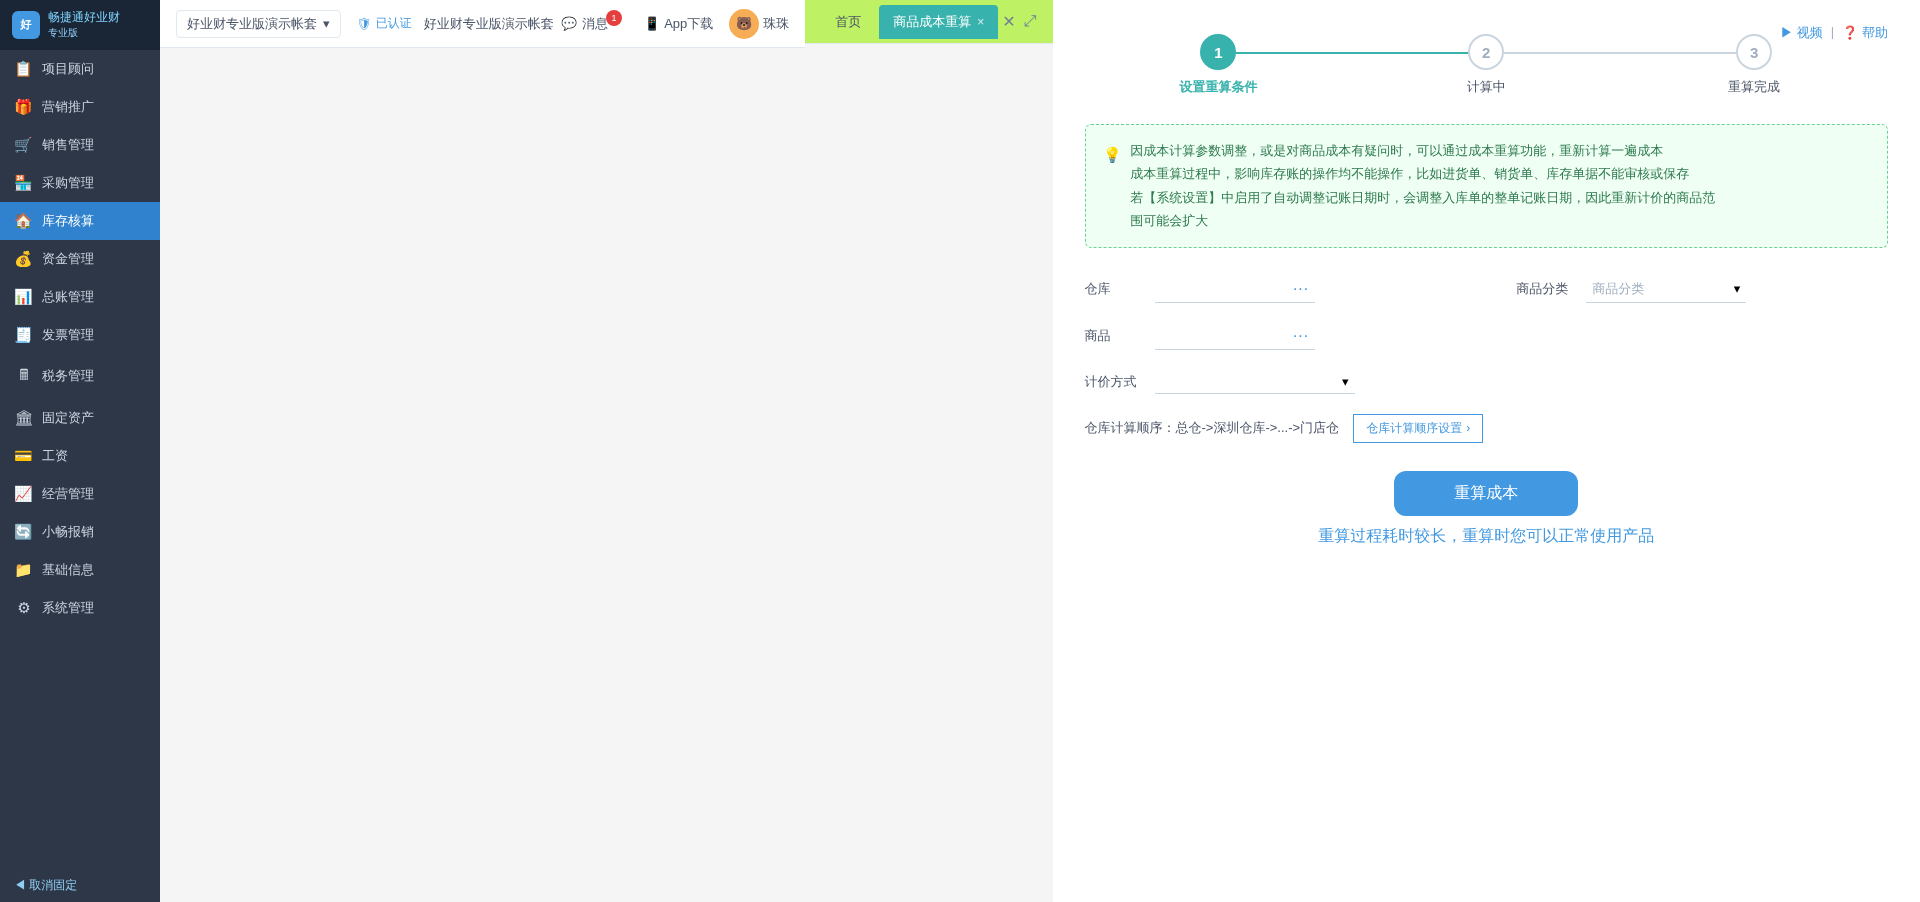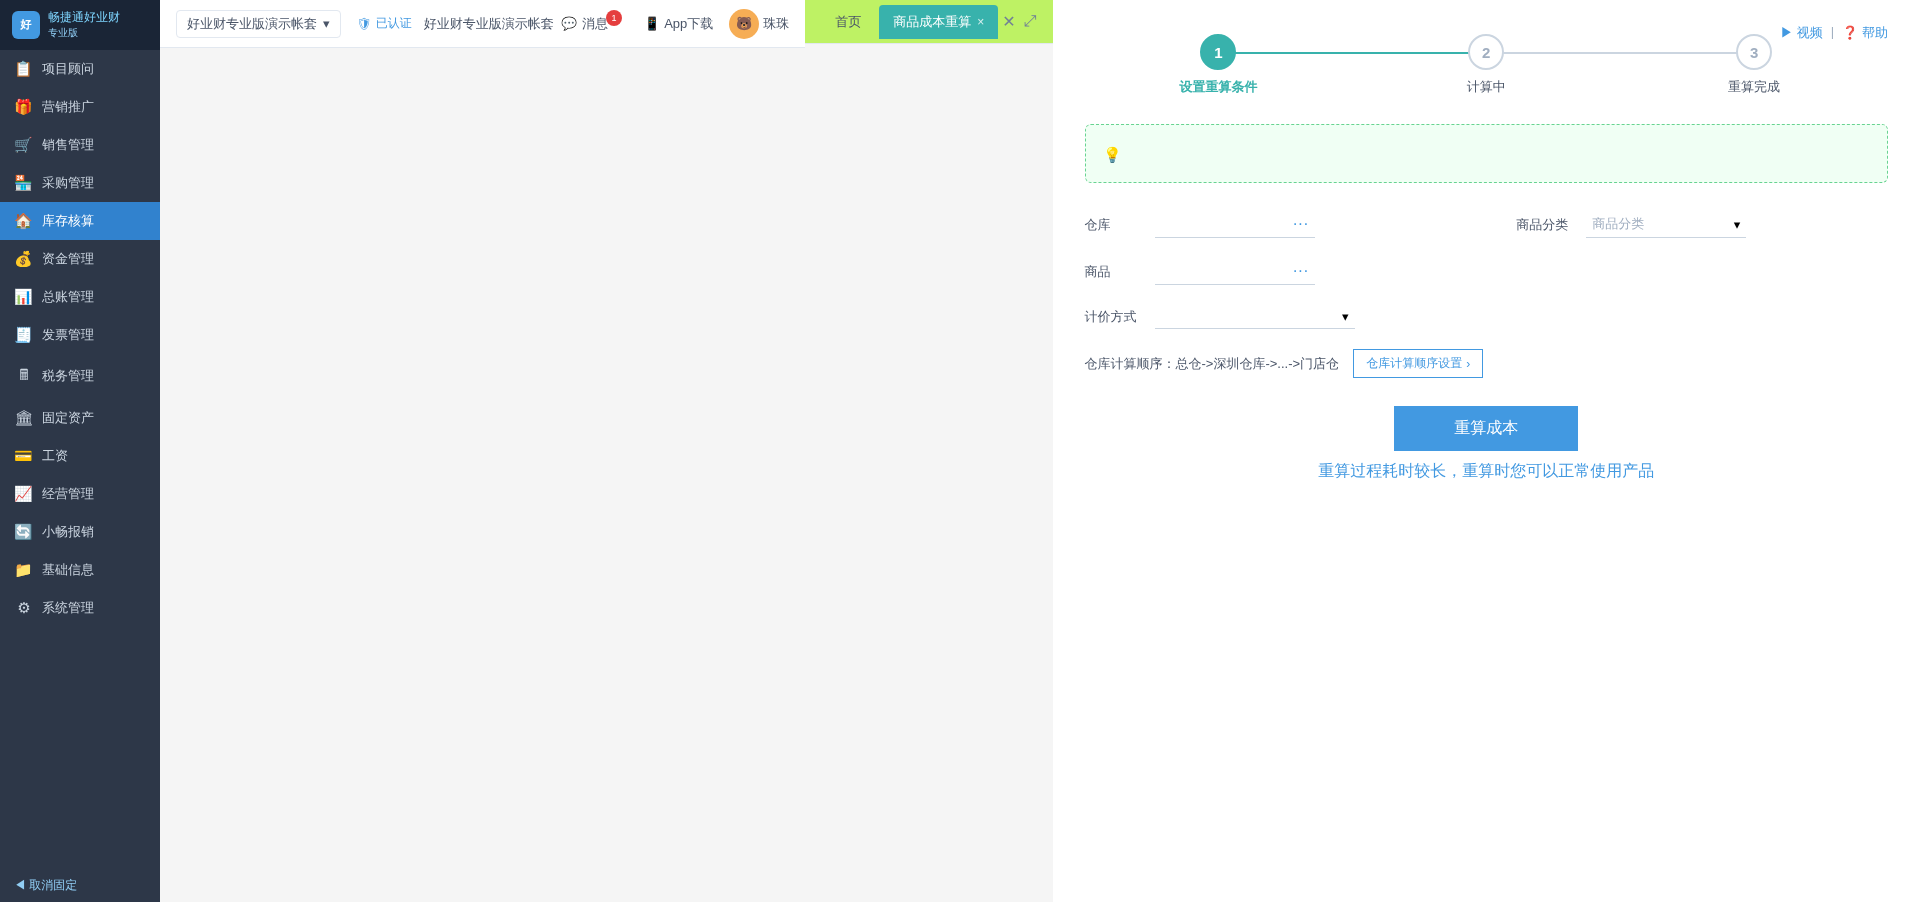--- a/index.html
+++ b/index.html
@@ -369,21 +369,21 @@
       display: flex;
       flex-direction: column;
       align-items: center;
       gap: 10px;
       margin-top: 16px;
     }
     .recalc-btn {
       background: #4299e1;
       color: white;
       border: none;
-      border-radius: 0;
+      border-radius: 12px;
       padding: 12px 60px;
       font-size: 16px;
       cursor: pointer;
       font-weight: 500;
     }
     .recalc-hint {
       font-size: 16px;
       color: #4299e1;
     }
   </style>
@@ -542,20 +542,26 @@
         </span>
         <span style="color:#a0aec0">|</span>
         <span>
           ❓ <span>帮助</span>
         </span>
       </div>
     </div>
 
     <div class="notice-box">
       <span class="notice-icon">💡</span>
+      <div>
+        <div>因成本计算参数调整，或是对商品成本有疑问时，可以通过成本重算功能，重新计算一遍成本</div>
+        <div>成本重算过程中，影响库存账的操作均不能操作，比如进货单、销货单、库存单据不能审核或保存</div>
+        <div>若【系统设置】中启用了自动调整记账日期时，会调整入库单的整单记账日期，因此重新计价的商品范</div>
+        <div>围可能会扩大</div>
+      </div>
     </div>
 
     <div class="form-grid">
 
 
       <div class="form-row">
         <span class="form-label">仓库</span>
         <div class="form-ellipsis">···</div>
       </div>
 

